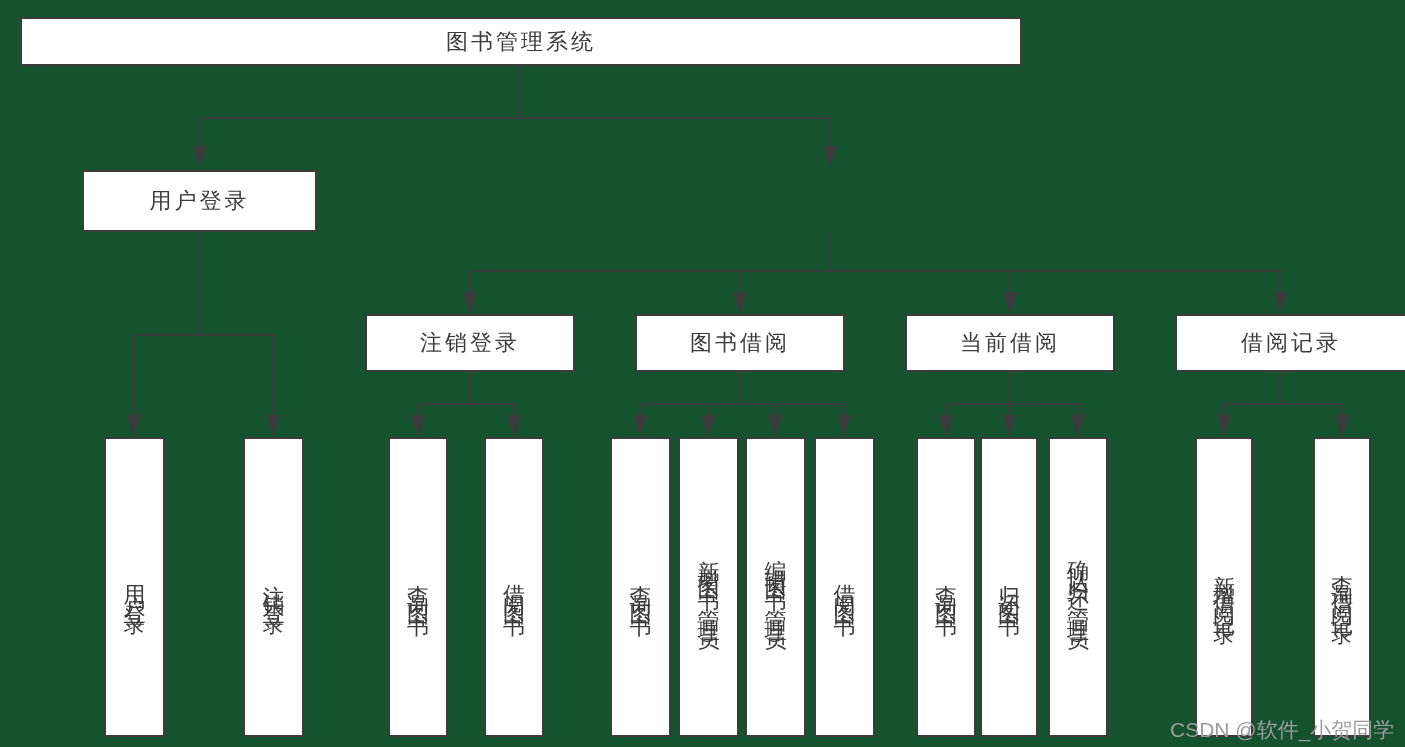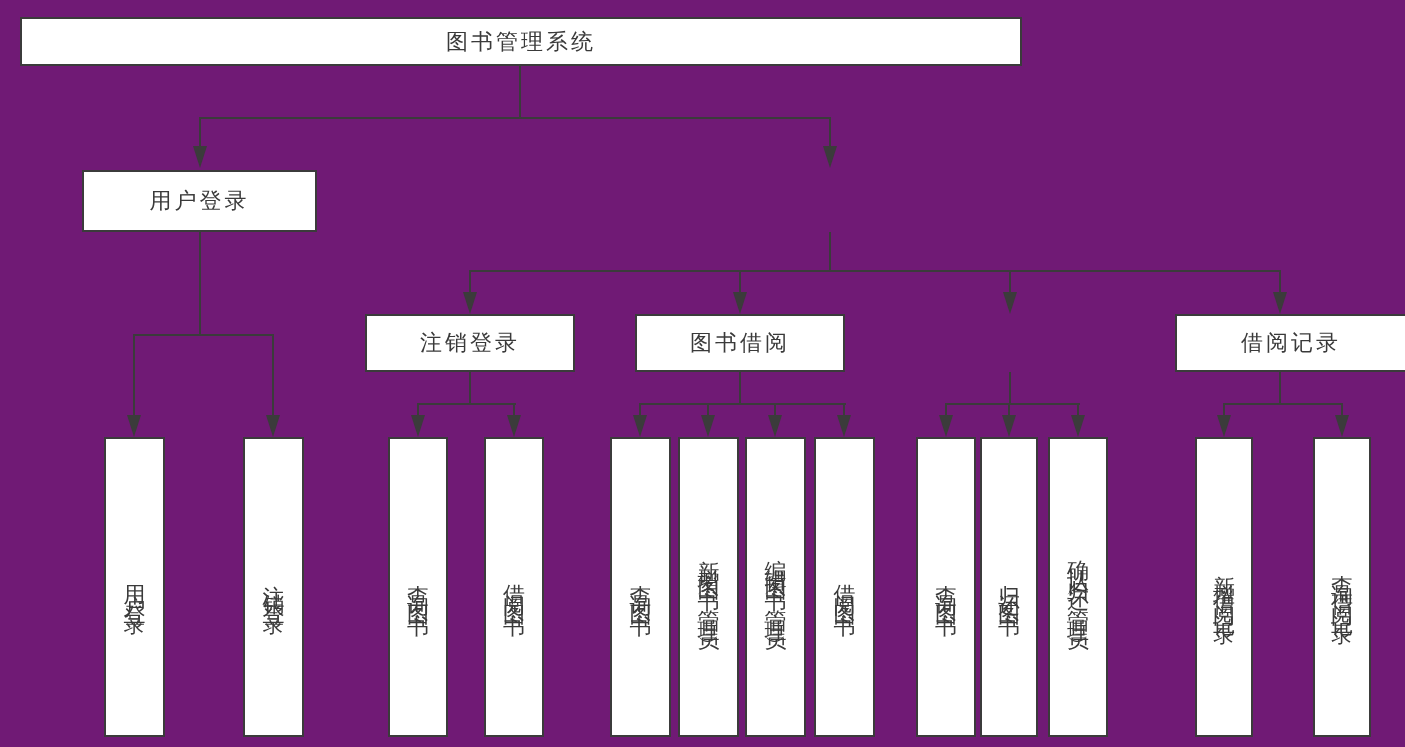--- a/index.html
+++ b/index.html
@@ -1,17 +1,17 @@
 <!DOCTYPE html>
 <html><head>
 <meta charset="utf-8">
 <style>
   html,body{margin:0;padding:0;background:#ffffff;}
   body{font-family:"Liberation Sans","DejaVu Sans",sans-serif;}
-  #canvas{position:relative;width:1405px;height:747px;background:#701a75;overflow:hidden;}
+  #canvas{position:relative;width:1405px;height:747px;background:#14532d;overflow:hidden;}
   .box{
     position:absolute;
     box-sizing:border-box;
     border:2px solid #3b3b3b;
     background:#ffffff;
     color:#3a3a3a;
     display:flex;
     align-items:center;
     justify-content:center;
     font-size:22px;
@@ -87,20 +87,23 @@
     <div class="arrowhead" style="left:1003px;top:292px;"></div>
     <div class="vline" style="left:1279px;top:270px;height:24px;"></div>
     <div class="arrowhead" style="left:1273px;top:292px;"></div>
   </div>
 
   <div class="box" style="left:365px;top:314px;width:210px;height:58px;">
     <span>注销登录</span>
   </div>
   <div class="box" style="left:635px;top:314px;width:210px;height:58px;">
     <span>图书借阅</span>
+  </div>
+  <div class="box" style="left:905px;top:314px;width:210px;height:58px;">
+    <span>当前借阅</span>
   </div>
   <div class="box" style="left:1175px;top:314px;width:232px;height:58px;">
     <span>借阅记录</span>
   </div>
 
   <div>
     <div class="vline" style="left:469px;top:372px;height:33px;"></div>
     <div class="hline" style="left:417px;top:403px;width:99px;"></div>
     <div class="vline" style="left:417px;top:403px;height:14px;"></div>
     <div class="arrowhead" style="left:411px;top:415px;"></div>
@@ -178,14 +181,15 @@
     <span class="vtext">确认归还（管理员）</span>
   </div>
 
   <div class="box leaf" style="left:1195px;width:58px;">
     <span class="vtext">新增借阅记录</span>
   </div>
   <div class="box leaf" style="left:1313px;width:58px;">
     <span class="vtext">查询借阅记录</span>
   </div>
 
+  <div class="watermark">CSDN @软件_小贺同学</div>
 
 </div>
 
 </body></html>

